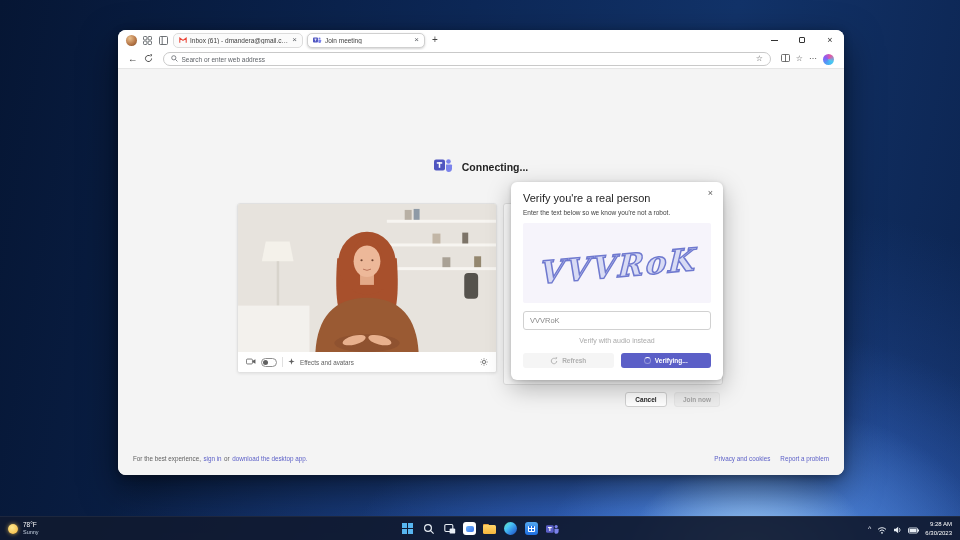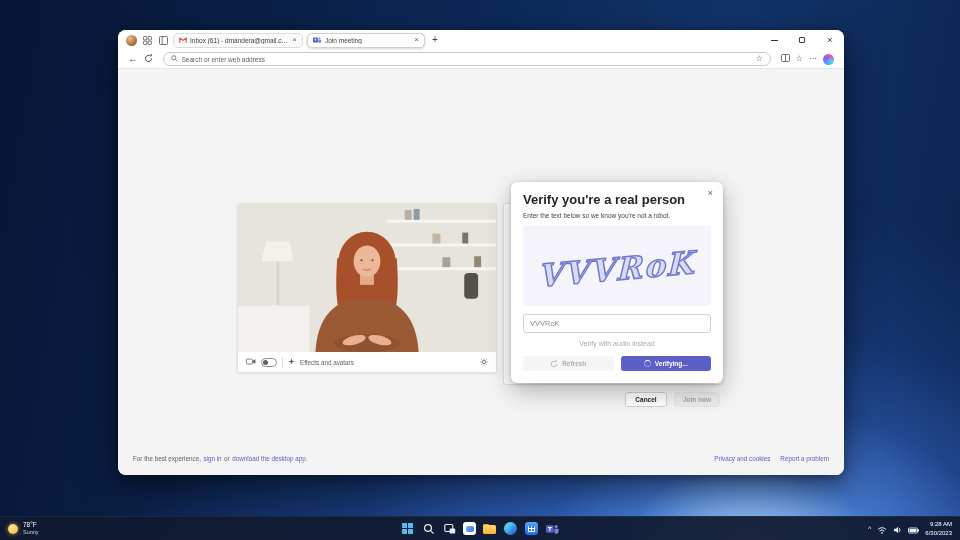--- a/index.html
+++ b/index.html
@@ -68,21 +68,21 @@
   .btn-cancel { position:absolute; left:507px; top:323px; width:42px; height:15px; background:#fff; border:1px solid #d1d1d1; color:#242424; }
   .btn-join { position:absolute; left:556px; top:323px; width:46px; height:15px; background:#ededed; border:1px solid #e6e6e6; color:#a6a6a6; }
 
   .page-footer { position:absolute; left:15px; right:15px; top:386px; display:flex; align-items:center; font-size:6.3px; color:#616161; }
   .footer-left { display:flex; gap:2.5px; white-space:nowrap; }
   .footer-right { margin-left:auto; display:flex; gap:10px; white-space:nowrap; }
   .plink { color:#5b5fc7; }
 
   
   .dialog { position:absolute; left:393px; top:113px; width:212px; background:#fff; border-radius:6px; box-shadow:0 8px 24px rgba(0,0,0,.28), 0 1px 4px rgba(0,0,0,.18); padding:10px 12px 12px; }
-  .dialog-title { font-size:13px; font-weight:700; color:#242424; }
+  .dialog-title { font-size:11px; font-weight:400; color:#242424; }
   .dialog-close { position:absolute; top:7px; right:10px; font-size:9px; color:#616161; line-height:1; }
   .dialog-sub { font-size:6.5px; color:#424242; margin-top:5px; }
   .captcha-box { margin-top:7px; height:80px; background:#f6f4fb; border-radius:2px; display:flex; align-items:center; justify-content:center; overflow:hidden; }
   .captcha-input { margin-top:8px; width:100%; height:19px; border:1px solid #d1d1d1; border-radius:3px; font-size:7.5px; color:#8a8a8a; padding:0 6px; outline:none; font-family:"Liberation Sans", sans-serif; }
   .audio-link { margin-top:7px; text-align:center; font-size:7px; color:#aaa; }
   .dialog-btns { margin-top:9px; display:flex; gap:7px; }
   .btn-refresh { flex:1; height:15px; background:#f5f5f5; border:none; color:#b0b0b0; gap:4px; }
   .btn-verifying { flex:1; height:15px; background:#5b5fc7; border:none; color:#fff; gap:4px; }
   .spinner { width:7px; height:7px; border:1.5px solid rgba(255,255,255,.35); border-top-color:#fff; border-radius:50%; animation:spin 1s linear infinite; }
   @keyframes spin { to { transform:rotate(360deg); } }
@@ -196,20 +196,32 @@
             <line x1="5" y1="0.5" x2="5" y2="8.5" stroke="#4a4a4a" stroke-width="0.9"></line>
           </svg>
       </span>
       <span class="bar-icon">☆</span>
       <span class="bar-icon">⋯</span>
       <span class="copilot"></span>
     </div>
 
     <div class="page">
 
+      <div class="connecting">
+        <span>
+          <svg width="20" height="16" viewBox="0 0 20 16">
+              <rect x="0" y="2.5" width="11" height="11" rx="2" fill="#4f55c0"></rect>
+              <rect x="2.8" y="5.2" width="5.4" height="1.5" fill="#fff"></rect>
+              <rect x="4.75" y="5.2" width="1.5" height="5.6" fill="#fff"></rect>
+              <circle cx="14.5" cy="4.5" r="2.3" fill="#7b83eb"></circle>
+              <path d="M12,7.5 h5.2 a0.8,0.8 0 0 1 0.8,0.8 v3.2 a3.4,3.4 0 0 1 -3.4,3.4 c-1.6,0 -2.6,-1 -2.6,-2.6 z" fill="#7b83eb"></path>
+            </svg>
+        </span>
+        <span class="connecting-text">Connecting...</span>
+      </div>
 
       <div class="video-card">
         <div class="video-view">
           <svg viewBox="0 0 260 150" preserveAspectRatio="none">
             <rect x="0" y="0" width="260" height="150" fill="#e7e3dd"></rect>
             <rect x="150" y="16" width="110" height="3" fill="#f7f5f1"></rect>
             <rect x="150" y="40" width="110" height="3" fill="#f7f5f1"></rect>
             <rect x="150" y="64" width="110" height="3" fill="#f7f5f1"></rect>
             <rect x="168" y="6" width="7" height="10" fill="#b8b0a4"></rect>
             <rect x="177" y="5" width="6" height="11" fill="#8e9aa6"></rect>

